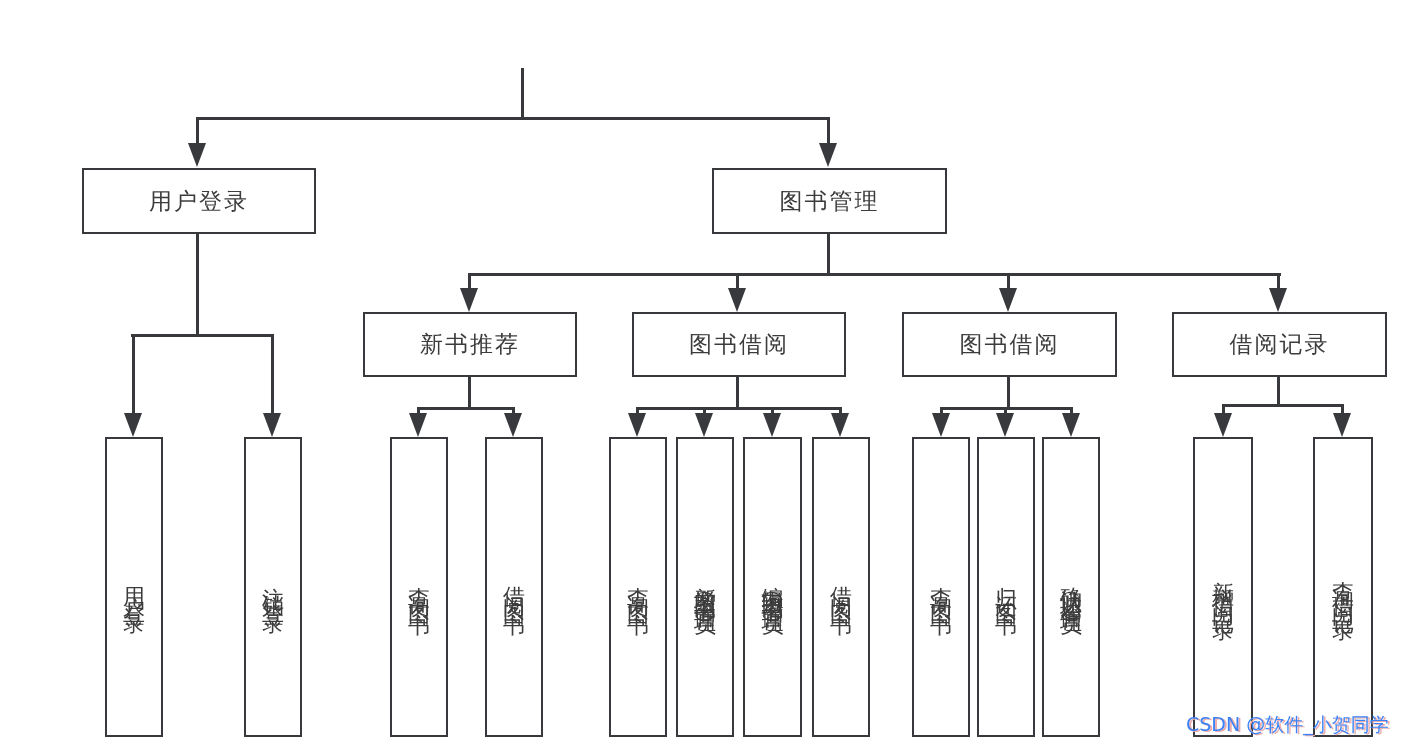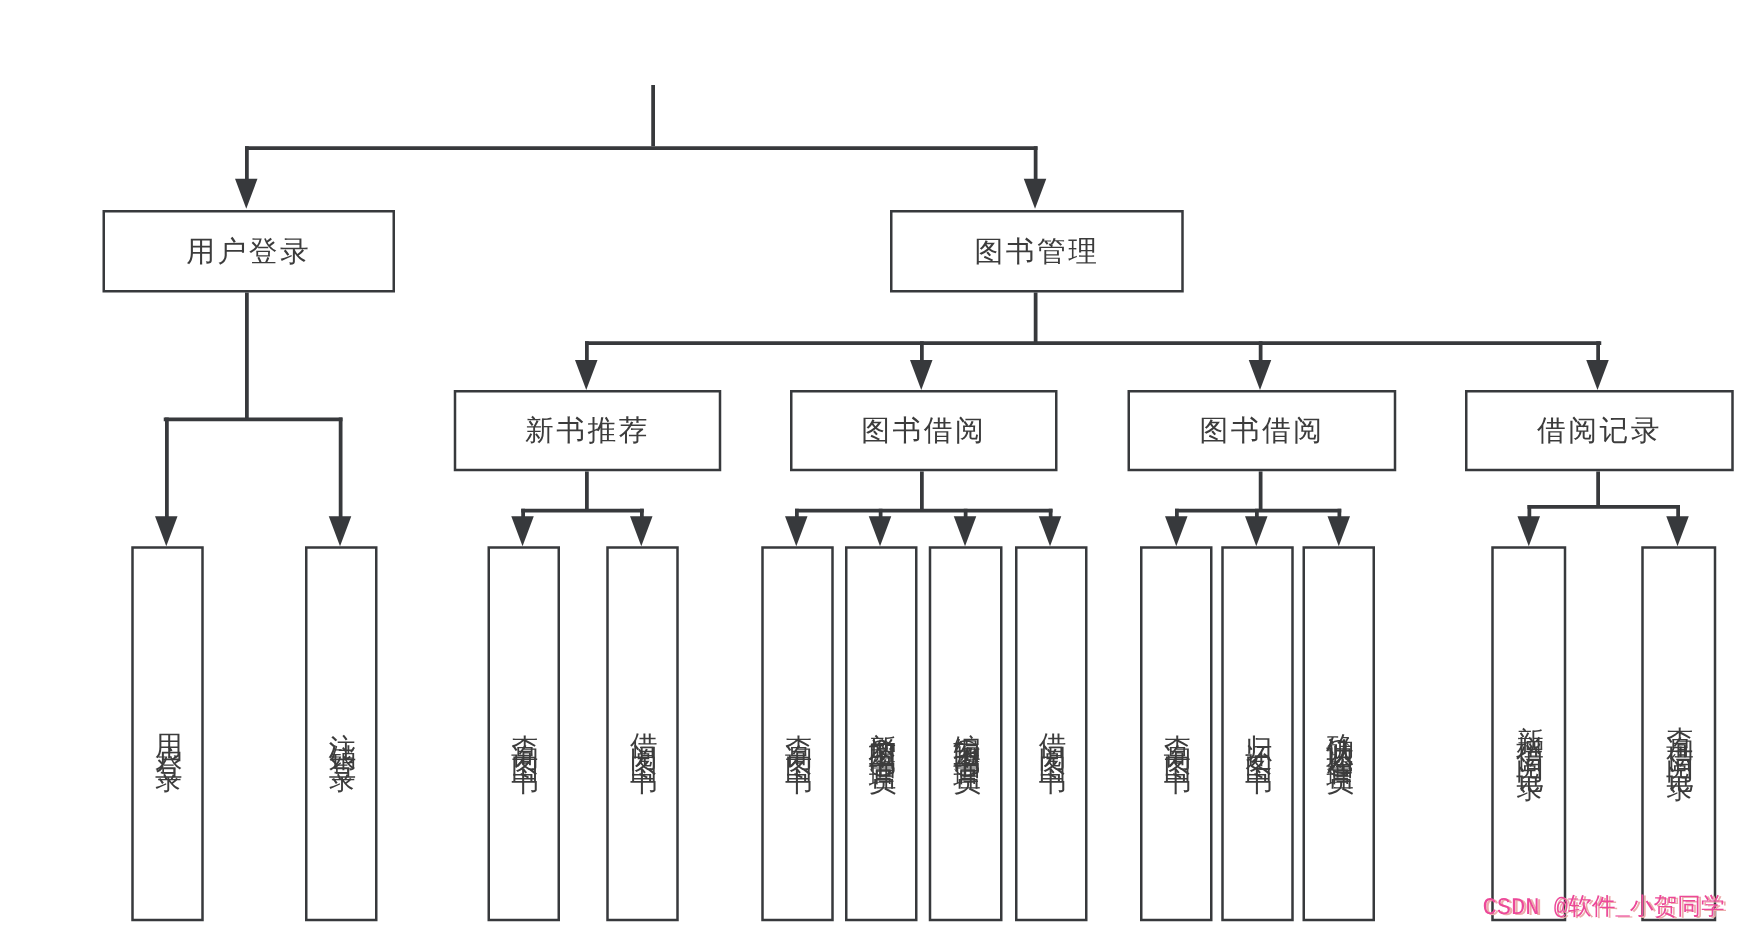--- a/index.html
+++ b/index.html
@@ -47,25 +47,24 @@
   .arrow{
     position:absolute;width:0;height:0;
     border-left:9px solid transparent;
     border-right:9px solid transparent;
     border-top:24px solid var(--line);
   }
   .watermark{
     position:absolute;
     left:1186px;top:712px;
     font-size:19px;
-    color:#ec4899;
+    color:#3b82f6;
     text-shadow:2px 1px 0 #ecacac;
     white-space:nowrap;
     z-index:5;
-    font-family:Liberation Mono, monospace;
   }
 </style>
 </head>
 <body>
 
 <div class="canvas">
 
   <div class="vl" style="left:521px;top:68px;height:49px"></div>
   <div class="vl" style="left:196px;top:117px;height:30px"></div>
   <div class="vl" style="left:827px;top:117px;height:30px"></div>

